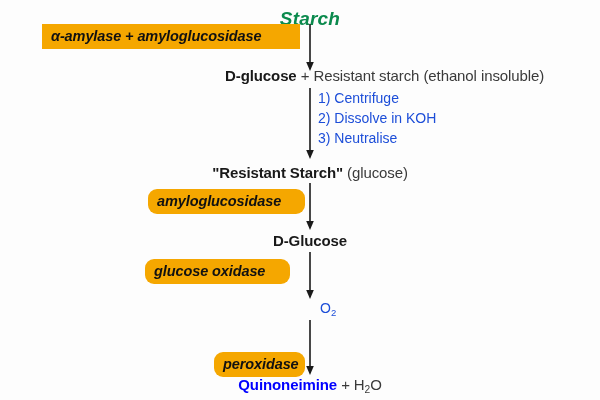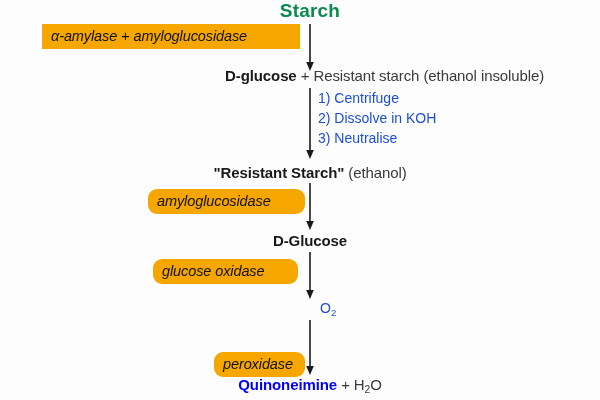--- a/index.html
+++ b/index.html
@@ -61,21 +61,21 @@
     font-weight: bold;
     color: #0000ff;
   }
 
   
   .enzyme-box {
     position: absolute;
     background: #f5a700;
     color: #111111;
     font-style: italic;
-    font-weight: normal;
+    font-weight: bold;
     font-size: 14.5px;
     padding: 4px 9px 5px 9px;
     box-sizing: border-box;
     white-space: nowrap;
     letter-spacing: -0.1px;
   }
   .enzyme-box.right-anchor {
     transform: translateX(-100%);
     border-radius: 9px;
   }
@@ -107,21 +107,21 @@
     font-size: 0.68em;
     vertical-align: -0.28em;
     line-height: 0;
   }
 </style>
 </head>
 <body>
 
 <div id="diagram">
 
-  <div class="node centered title" style="left:310px; top:0;">Starch</div>
+  <div class="node centered title" style="left:310px; top:8px;font-style:italic;">Starch</div>
 
   <div class="arrow" style="left:310px; top:24px; height:48px;">
     <svg width="14" height="48" viewBox="0 0 14 48">
       <line x1="7" y1="0" x2="7" y2="40" stroke="#1a1a1a" stroke-width="1.6"></line>
       <polygon points="7,47 3.2,38 10.8,38" fill="#1a1a1a"></polygon>
     </svg>
   </div>
 
   <div class="enzyme-box" style="left:42px; top:24px; width:258px;">α-amylase + amyloglucosidase</div>
 
@@ -136,21 +136,21 @@
     </svg>
   </div>
 
   <div class="side-note" style="left:318px; top:89px;">
     <div>1) Centrifuge</div>
     <div>2) Dissolve in KOH</div>
     <div>3) Neutralise</div>
   </div>
 
   <div class="node compound centered" style="left:310px; top:164px;">
-    <span class="bold">"</span><span class="bold">Resistant Starch</span><span class="bold">"</span><span class="plain"> (ethanol)</span>
+    <span class="bold">"</span><span class="bold">Resistant Starch</span><span class="bold">"</span><span class="plain"> (glucose)</span>
   </div>
 
   <div class="arrow" style="left:310px; top:183px; height:48px;">
     <svg width="14" height="48" viewBox="0 0 14 48">
       <line x1="7" y1="0" x2="7" y2="40" stroke="#1a1a1a" stroke-width="1.6"></line>
       <polygon points="7,47 3.2,38 10.8,38" fill="#1a1a1a"></polygon>
     </svg>
   </div>
 
   <div class="enzyme-box right-anchor" style="left:305px; top:189px; width:157px;">amyloglucosidase</div>
@@ -159,21 +159,21 @@
     <span class="bold">D-Glucose</span>
   </div>
 
   <div class="arrow" style="left:310px; top:252px; height:48px;">
     <svg width="14" height="48" viewBox="0 0 14 48">
       <line x1="7" y1="0" x2="7" y2="40" stroke="#1a1a1a" stroke-width="1.6"></line>
       <polygon points="7,47 3.2,38 10.8,38" fill="#1a1a1a"></polygon>
     </svg>
   </div>
 
-  <div class="enzyme-box right-anchor" style="left:298px; top:259px; width:145px;">glucose oxidase</div>
+  <div class="enzyme-box right-anchor" style="left:290px; top:259px; width:145px;">glucose oxidase</div>
 
   <div class="side-note" style="left:320px; top:263px;margin-top:36px;">
     <span>O</span><sub>2</sub>
   </div>
 
 
   <div class="arrow" style="left:310px; top:320px; height:56px;">
     <svg width="14" height="56" viewBox="0 0 14 56">
       <line x1="7" y1="0" x2="7" y2="48" stroke="#1a1a1a" stroke-width="1.6"></line>
       <polygon points="7,55 3.2,46 10.8,46" fill="#1a1a1a"></polygon>

